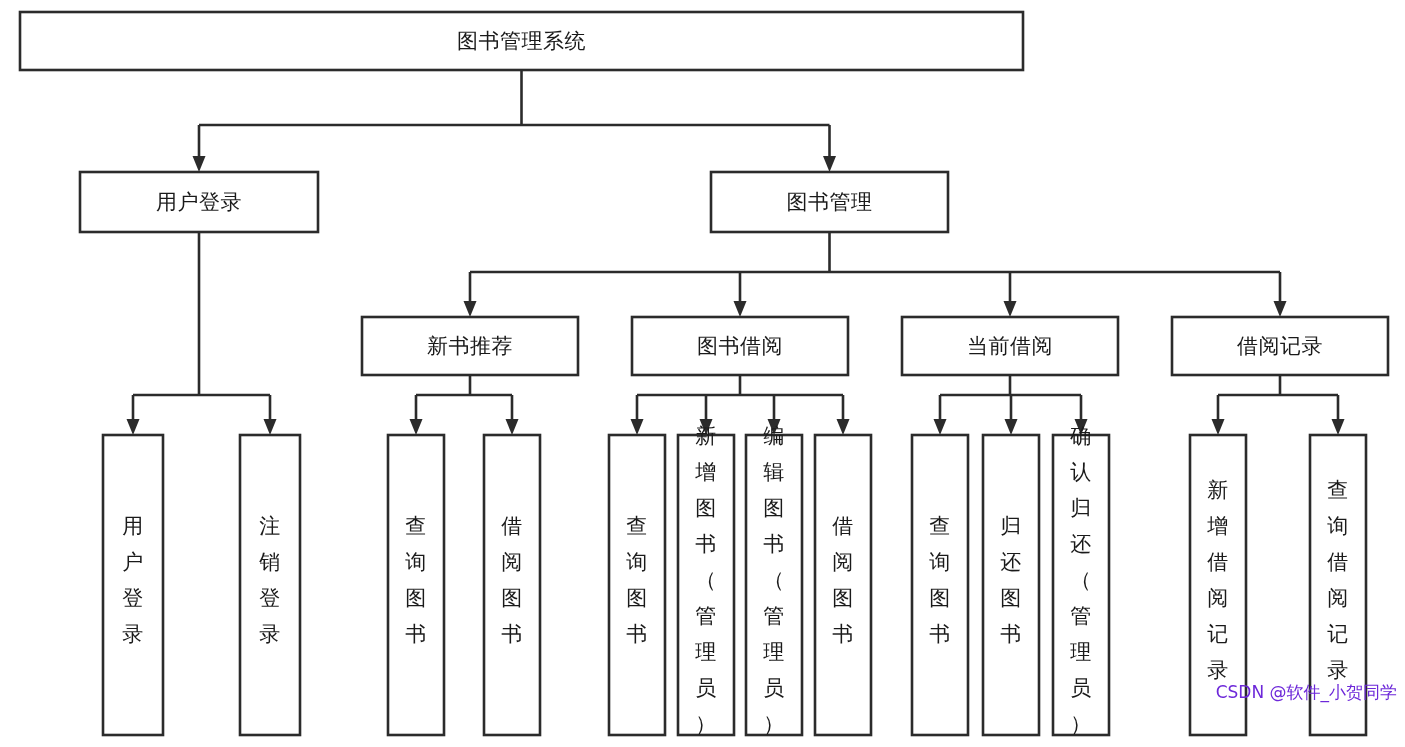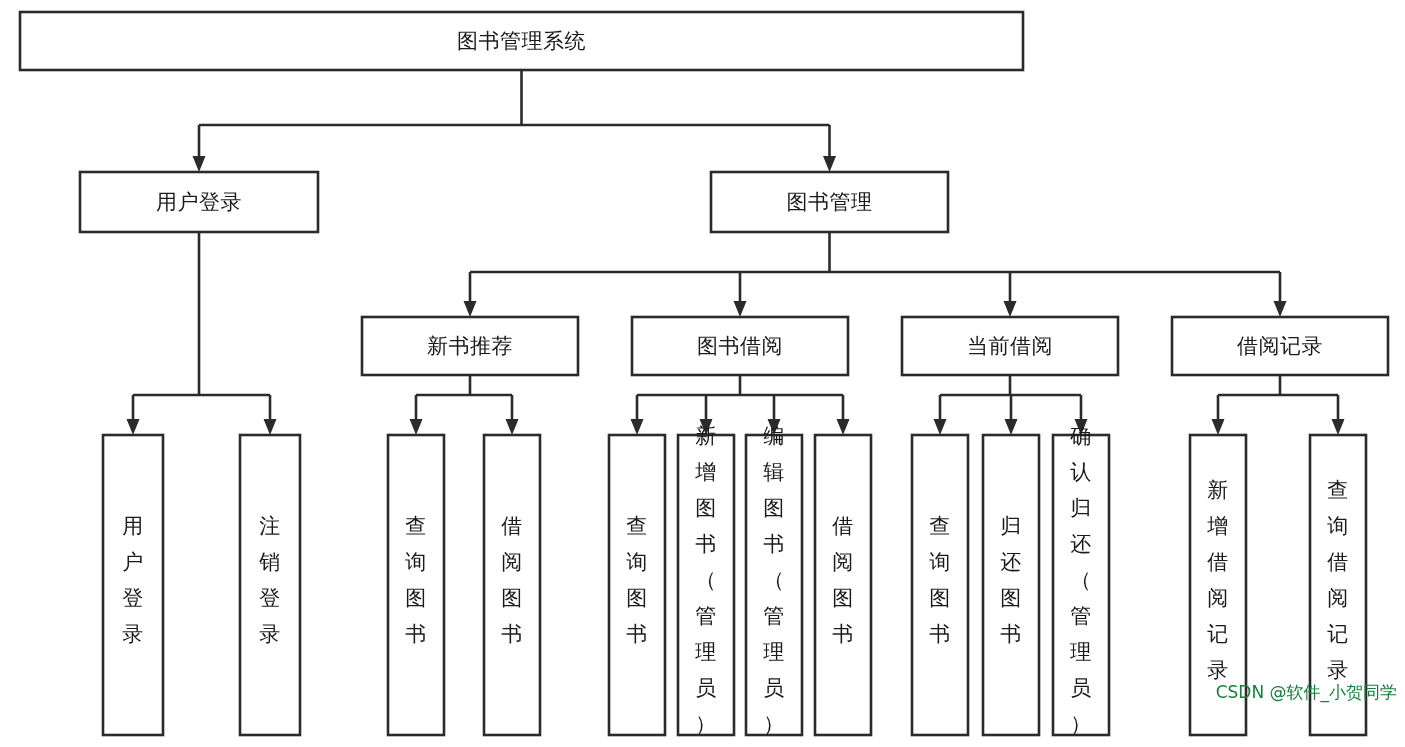--- a/index.html
+++ b/index.html
@@ -53,21 +53,21 @@
   .arrow-head {
     fill: #2b2b2b;
     stroke: none;
   }
   .watermark {
     position: absolute;
     right: 8px;
     bottom: 6px;
     font-family: "DejaVu Sans", "Liberation Sans", sans-serif;
     font-size: 17px;
-    color: #15803d;
+    color: #6d28d9;
     white-space: nowrap;
     user-select: none;
   }
 </style>
 </head>
 <body>
 
 <div id="diagram-root">
   <svg class="chart-svg" viewBox="0 0 1405 747" xmlns="http://www.w3.org/2000/svg">
     <g id="edges-layer">

